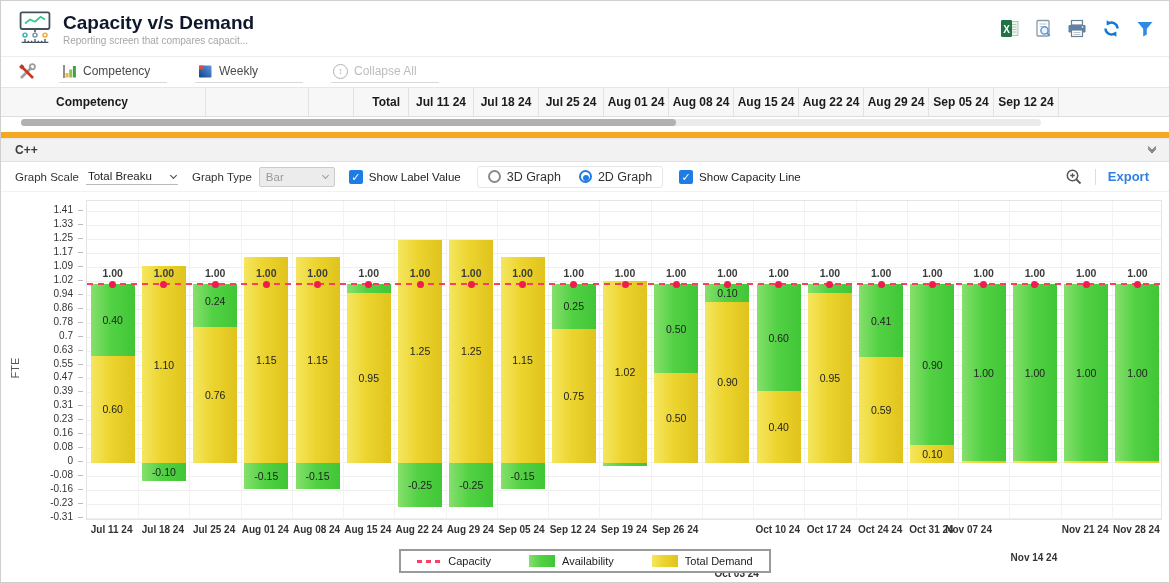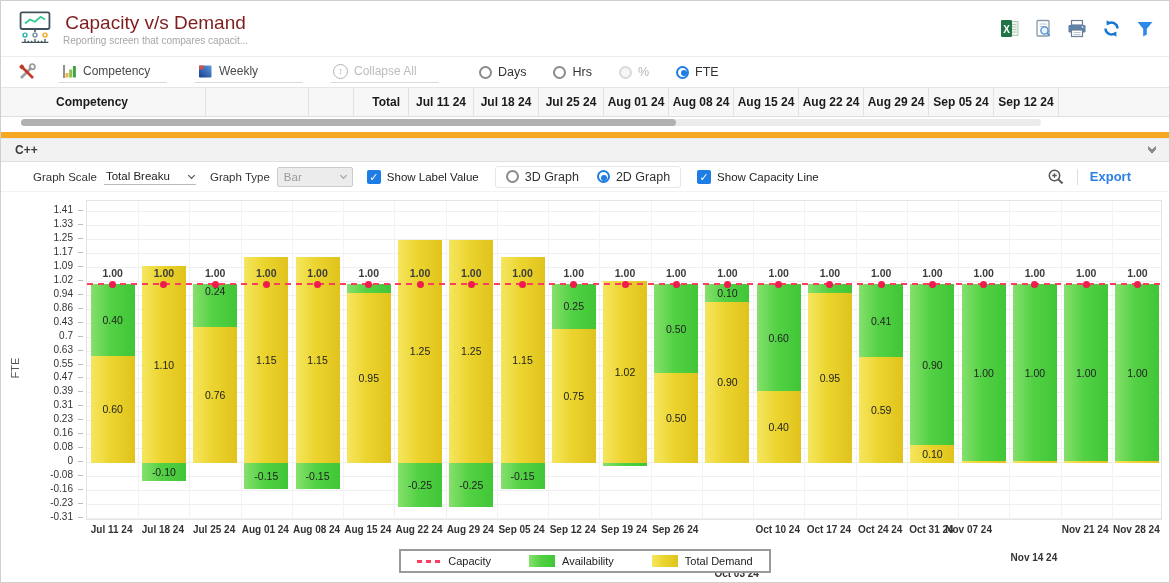--- a/index.html
+++ b/index.html
@@ -3,21 +3,21 @@
 <meta charset="utf-8">
 <style>
   html,body{margin:0;padding:0;background:#fff;}
   *{box-sizing:border-box;}
   .app{position:relative;width:1170px;height:583px;border:1px solid #cfcfcf;background:#fff;
        font-family:"Liberation Sans",sans-serif;overflow:hidden;}
 
   
   .hdr{height:56px;display:flex;align-items:center;padding:0 14px;border-bottom:1px solid #ededed;}
   .logo{width:40px;height:40px;margin-right:8px;flex:none;}
-  .title{font-size:19px;font-weight:normal;color:#7f1d1d;line-height:22px;text-align:center;}
+  .title{font-size:19px;font-weight:bold;color:#0f172a;line-height:22px;}
   .subtitle{font-size:10px;color:#a6a6a6;margin-top:1px;}
   .hdr-icons{margin-left:auto;display:flex;align-items:center;gap:14px;}
   .hicon{width:20px;height:20px;display:inline-flex;align-items:center;justify-content:center;cursor:pointer;}
 
   
   .toolbar{height:30px;display:flex;align-items:center;padding:0 16px;}
   .tools-ico{width:20px;height:20px;margin-right:22px;}
   .tb-ctl{display:flex;align-items:center;gap:6px;border-bottom:1px solid #d9d9d9;
           padding:2px 4px 3px 2px;font-size:12px;color:#4a4a4a;min-width:108px;cursor:pointer;}
   .tb-ctl+.tb-ctl{margin-left:28px;}
@@ -46,21 +46,21 @@
   .orange-bar{height:6px;background:#f6a821;margin-top:3px;}
   .section-bar{height:24px;background:#f2f2f2;border-top:1px solid #e7e7e7;border-bottom:1px solid #e0e0e0;
          display:flex;align-items:center;justify-content:space-between;padding:0 14px;}
   .section-title{font-size:12px;font-weight:bold;color:#3c3c3c;}
   .dbl-chev{display:inline-flex;flex-direction:column;align-items:center;cursor:pointer;margin-top:-4px;}
   .dbl-chev i{width:6px;height:6px;border-right:1.8px solid #666;border-bottom:1.8px solid #666;
          transform:rotate(45deg);display:block;}
   .dbl-chev i+i{margin-top:-4px;}
 
   
-  .controls{height:30px;display:flex;align-items:center;padding:0 32px;font-size:11.5px;color:#222;
+  .controls{height:30px;display:flex;align-items:center;padding:0 14px;font-size:11.5px;color:#222;
             border-bottom:1px solid #f2f2f2;}
   .c-lbl{margin-right:7px;color:#333;}
   .dd{display:flex;align-items:center;gap:5px;border-bottom:1px solid #b9b9b9;padding:2px 2px 2px 2px;
       width:92px;cursor:pointer;margin-right:14px;white-space:nowrap;overflow:hidden;}
   .dd .chev{width:5px;height:5px;border-right:1.6px solid #444;border-bottom:1.6px solid #444;
       transform:rotate(45deg);flex:none;margin-left:auto;margin-bottom:2px;}
   .dd.boxed{border:1px solid #ccc;background:#ececec;border-radius:2px;color:#9a9a9a;width:76px;
       padding:3px 6px;cursor:default;}
   .dd.boxed .chev{border-color:#9a9a9a;}
   .chk{display:flex;align-items:center;gap:6px;margin-right:16px;cursor:pointer;}
@@ -192,38 +192,20 @@
           <rect x="1" y="1.5" width="12.5" height="12" rx="1" fill="url(#wg)"></rect>
           <rect x="1" y="1.5" width="4.5" height="4" fill="#e74c3c" opacity="0.85"></rect>
         </svg>
       </span>
       <span>Weekly</span>
     </div>
     <div class="tb-ctl dis">
       <span class="collapse-circle">↕</span>
       <span>Collapse All</span>
     </div>
-    <div class="radio-group">
-        <div class="radio-item">
-          <div class="rcircle"></div>
-          <span>Days</span>
-        </div>
-        <div class="radio-item">
-          <div class="rcircle"></div>
-          <span>Hrs</span>
-        </div>
-        <div class="radio-item dis">
-          <div class="rcircle dis"></div>
-          <span>%</span>
-        </div>
-        <div class="radio-item">
-          <div class="rcircle on"></div>
-          <span>FTE</span>
-        </div>
-      </div>
   </div>
 
   <div class="thead">
       <div class="th-c" style="width: 185px; padding-left: 35px;">Competency</div>
       <div class="th-c" style="width: 103px;"></div>
       <div class="th-c" style="width: 45px;"></div>
       <div class="th-c" style="width: 55px; justify-content: flex-end; padding-right: 8px;">Total</div>
       <div class="th-c" style="width: 65px; justify-content: center;">Jul 11 24</div>
       <div class="th-c" style="width: 65px; justify-content: center;">Jul 18 24</div>
       <div class="th-c" style="width: 65px; justify-content: center;">Jul 25 24</div>
@@ -305,21 +287,21 @@
         <div class="ytick" style="top: 53.8636px;">1.17</div>
         <div class="ydash" style="top: 59.8636px;"></div>
         <div class="ytick" style="top: 67.8182px;">1.09</div>
         <div class="ydash" style="top: 73.8182px;"></div>
         <div class="ytick" style="top: 81.7727px;">1.02</div>
         <div class="ydash" style="top: 87.7727px;"></div>
         <div class="ytick" style="top: 95.7273px;">0.94</div>
         <div class="ydash" style="top: 101.727px;"></div>
         <div class="ytick" style="top: 109.682px;">0.86</div>
         <div class="ydash" style="top: 115.682px;"></div>
-        <div class="ytick" style="top: 123.636px;">0.43</div>
+        <div class="ytick" style="top: 123.636px;">0.78</div>
         <div class="ydash" style="top: 129.636px;"></div>
         <div class="ytick" style="top: 137.591px;">0.7</div>
         <div class="ydash" style="top: 143.591px;"></div>
         <div class="ytick" style="top: 151.545px;">0.63</div>
         <div class="ydash" style="top: 157.545px;"></div>
         <div class="ytick" style="top: 165.5px;">0.55</div>
         <div class="ydash" style="top: 171.5px;"></div>
         <div class="ytick" style="top: 179.455px;">0.47</div>
         <div class="ydash" style="top: 185.455px;"></div>
         <div class="ytick" style="top: 193.409px;">0.39</div>
@@ -395,21 +377,21 @@
         <div class="caplbl" style="left: 0.619048px; width: 50px; top: 66.1802px;">1.00</div>
         <div class="seg seg-avail" style="left: 54.8571px; top: 261.669px; width: 44px; height: 17.8488px;"></div>
         <div class="seg seg-demand" style="left: 54.8571px; top: 65.3314px; width: 44px; height: 196.337px;"></div>
         <div class="seg-lbl" style="left: 54.8571px; width: 44px; top: 157.5px;">1.10</div>
         <div class="seg-lbl" style="left: 54.8571px; width: 44px; top: 264.593px;">-0.10</div>
         <div class="capdot" style="left: 73.3571px; top: 80.1802px;"></div>
         <div class="caplbl" style="left: 51.8571px; width: 50px; top: 66.1802px;">1.00</div>
         <div class="seg seg-avail" style="left: 106.095px; top: 83.1802px; width: 44px; height: 42.8372px;"></div>
         <div class="seg seg-demand" style="left: 106.095px; top: 126.017px; width: 44px; height: 135.651px;"></div>
         <div class="seg-lbl" style="left: 106.095px; width: 44px; top: 187.843px;">0.76</div>
-        <div class="seg-lbl" style="left: 106.095px; width: 44px; top: 84px;">0.24</div>
+        <div class="seg-lbl" style="left: 106.095px; width: 44px; top: 94px;">0.24</div>
         <div class="capdot" style="left: 124.595px; top: 80.1802px;"></div>
         <div class="caplbl" style="left: 103.095px; width: 50px; top: 66.1802px;">1.00</div>
         <div class="seg seg-avail" style="left: 157.333px; top: 261.669px; width: 44px; height: 26.7733px;"></div>
         <div class="seg seg-demand" style="left: 157.333px; top: 56.407px; width: 44px; height: 205.262px;"></div>
         <div class="seg-lbl" style="left: 157.333px; width: 44px; top: 153.038px;">1.15</div>
         <div class="seg-lbl" style="left: 157.333px; width: 44px; top: 269.055px;">-0.15</div>
         <div class="capdot" style="left: 175.833px; top: 80.1802px;"></div>
         <div class="caplbl" style="left: 154.333px; width: 50px; top: 66.1802px;">1.00</div>
         <div class="seg seg-avail" style="left: 208.571px; top: 261.669px; width: 44px; height: 26.7733px;"></div>
         <div class="seg seg-demand" style="left: 208.571px; top: 56.407px; width: 44px; height: 205.262px;"></div>

